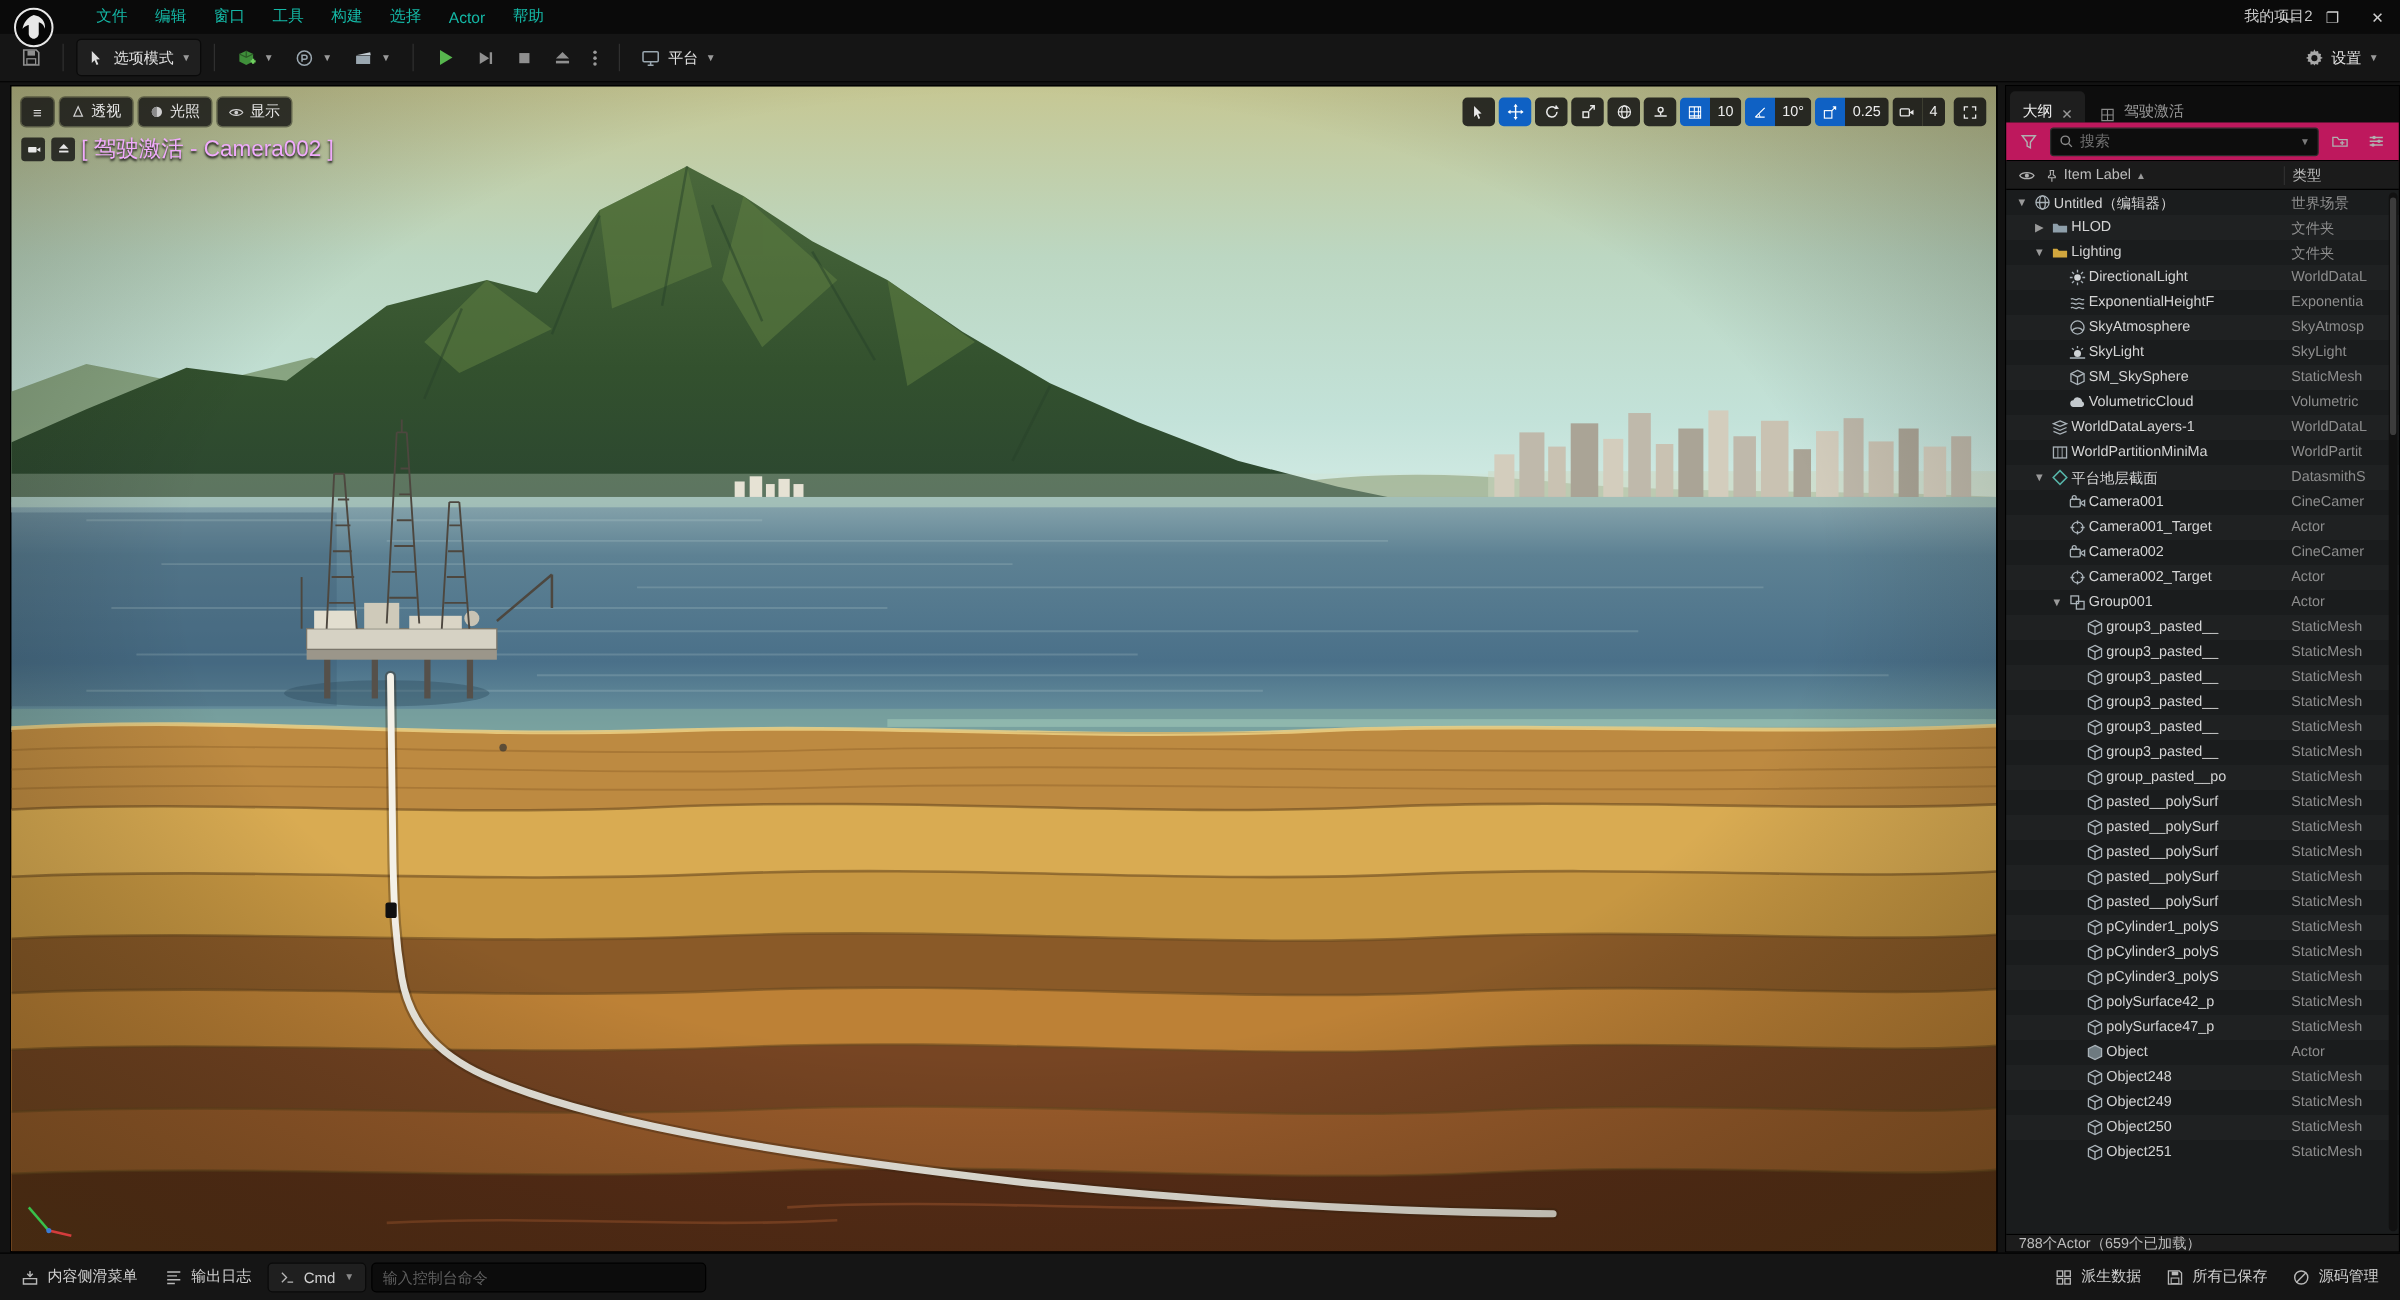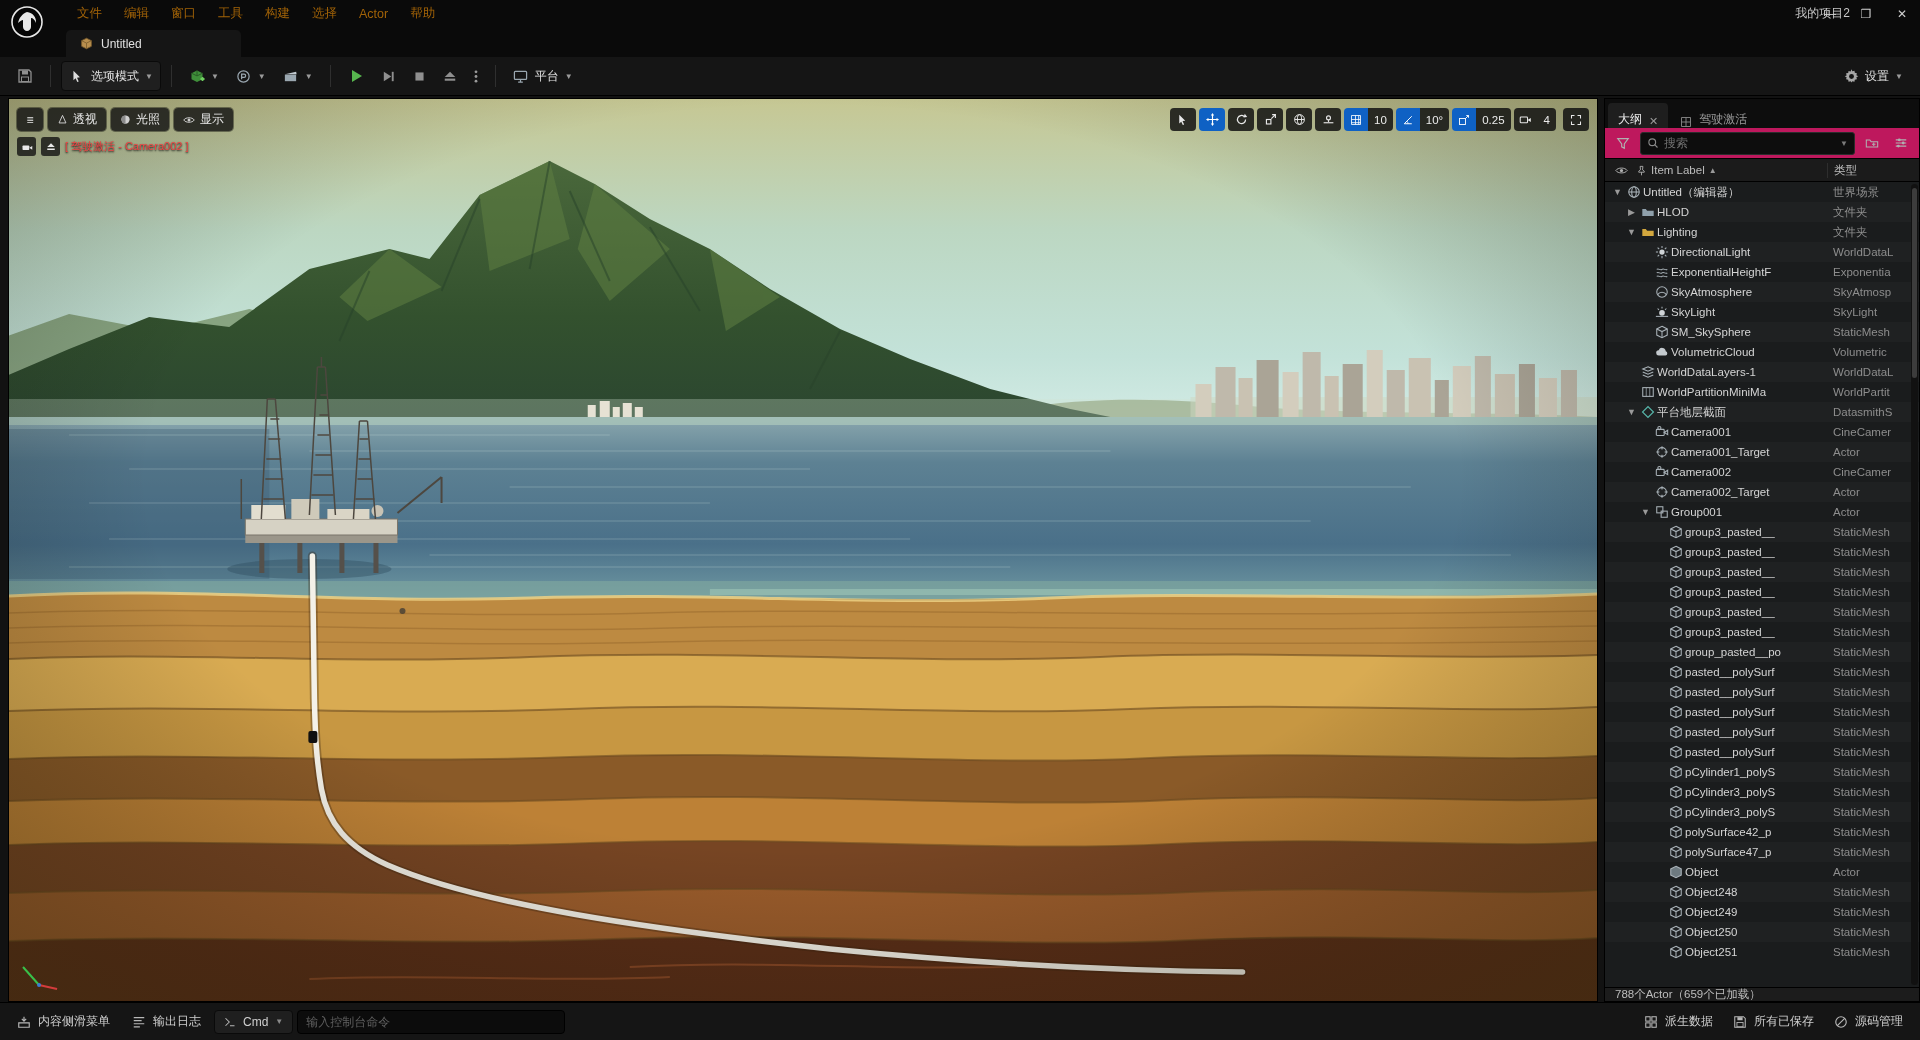--- a/index.html
+++ b/index.html
@@ -4,21 +4,21 @@
 <style>
 *{box-sizing:border-box;margin:0;padding:0}
 html,body{width:1920px;height:1040px;overflow:hidden;background:#000;
   font-family:"Liberation Sans","DejaVu Sans",sans-serif;color:#cfcfcf;font-size:12px;}
 .app{width:1920px;height:1040px;display:flex;flex-direction:column;background:#121212}
 
 
 .titlebar{height:27px;background:#0a0a0a;display:flex;align-items:center;position:relative;flex:none}
 .ue-logo{position:absolute;left:8px;top:3px;width:38px;height:38px;z-index:5;display:flex;align-items:center;justify-content:center}
 .menubar{display:flex;margin-left:66px}
-.menu-item{padding:0 11px;height:27px;display:flex;align-items:center;color:#a16207;font-size:12.5px;cursor:default}
+.menu-item{padding:0 11px;height:27px;display:flex;align-items:center;color:#14b8a6;font-size:12.5px;cursor:default}
 .tb-project{margin-left:auto;margin-right:70px;color:#c8c8c8;font-size:12px}
 .win-controls{display:flex;position:absolute;right:0;top:0}
 .win-btn{width:36px;height:27px;display:flex;align-items:center;justify-content:center;color:#cfcfcf;font-size:12px}
 
 
 .tabbar{height:30px;background:#0a0a0a;display:flex;align-items:flex-end;padding-left:66px;flex:none}
 .doc-tab{height:27px;min-width:175px;background:#151515;border-radius:5px 5px 0 0;display:flex;align-items:center;gap:7px;padding:0 12px;font-size:12px;color:#e2e2e2}
 
 
 .toolbar{height:39px;background:#151515;border-bottom:1px solid #000;display:flex;align-items:center;padding:0 10px;gap:3px;flex:none}
@@ -33,21 +33,21 @@
 .main{flex:1;min-height:0;display:flex;background:#121212;padding:2px 0 0 8px}
 .viewport{position:relative;flex:1;min-width:0;background:#000;overflow:hidden;border:1px solid #000}
 .viewport svg.scene{position:absolute;inset:0;width:100%;height:100%;display:block}
 
 
 .vp-topleft{position:absolute;left:8px;top:9px;display:flex;gap:5px;z-index:10}
 .vbtn{height:23px;background:rgba(18,18,18,.82);border-radius:4px;display:flex;align-items:center;gap:5px;padding:0 9px;color:#e6e6e6;font-size:12px;box-shadow:0 0 0 1px rgba(0,0,0,.4)}
 .vbtn.square{width:26px;justify-content:center;padding:0}
 .vp-banner{position:absolute;left:8px;top:38px;display:flex;align-items:center;gap:5px;z-index:10}
 .mini-btn{width:19px;height:19px;background:rgba(18,18,18,.8);border-radius:3px;display:flex;align-items:center;justify-content:center}
-.vp-banner .label{color:#ef4444;font-size:11px;text-shadow:0 1px 2px #000}
+.vp-banner .label{color:#f0abfc;font-size:18px;text-shadow:0 1px 2px #000}
 .vp-topright{position:absolute;right:8px;top:9px;display:flex;gap:3px;z-index:10;align-items:center}
 .vtool{width:26px;height:23px;background:rgba(18,18,18,.85);border-radius:4px;display:flex;align-items:center;justify-content:center}
 .vtool.active{background:#0f61c4}
 .snapgrp{display:flex;border-radius:4px;overflow:hidden}
 .snapgrp .ic{width:24px;height:23px;background:#0f61c4;display:flex;align-items:center;justify-content:center}
 .snapgrp .ic.gray{background:rgba(18,18,18,.85)}
 .snapgrp .val{height:23px;background:rgba(18,18,18,.85);display:flex;align-items:center;padding:0 6px;color:#ececec;font-size:11.5px}
 
 
 .outliner{width:316px;flex:none;margin-left:6px;background:#151515;display:flex;flex-direction:column;border:1px solid #000}
@@ -109,31 +109,20 @@
         <span class="menu-item">帮助</span>
       </div>
     <div class="tb-project">我的项目2</div>
     <div class="win-controls">
       <div class="win-btn">—</div>
       <div class="win-btn">❐</div>
       <div class="win-btn">✕</div>
     </div>
   </div>
 
-  <div class="tabbar">
-    <div class="doc-tab">
-      <span class="icon14">
-        <svg width="13" height="13" viewBox="0 0 16 16">
-            <path d="M8 1.5L14 4.5v7L8 14.5 2 11.5v-7z" fill="#b98f4e" stroke="#7a5c2c" stroke-width="1"></path>
-            <path d="M8 7.5v7M2 4.5l6 3 6-3" stroke="#7a5c2c" stroke-width="1" fill="none"></path>
-          </svg>
-      </span>
-      <span>Untitled</span>
-    </div>
-  </div>
 
   <div class="toolbar">
     <div class="tbtn">
       <span class="icon14">
         <svg width="16" height="16" viewBox="0 0 16 16">
             <path d="M2 2h10l2 2v10H2z" fill="none" stroke="#8f8f8f" stroke-width="1.3"></path>
             <rect x="5" y="2.5" width="6" height="4" fill="#8f8f8f"></rect>
             <rect x="4.5" y="9" width="7" height="4.5" fill="none" stroke="#8f8f8f"></rect>
           </svg>
       </span>

